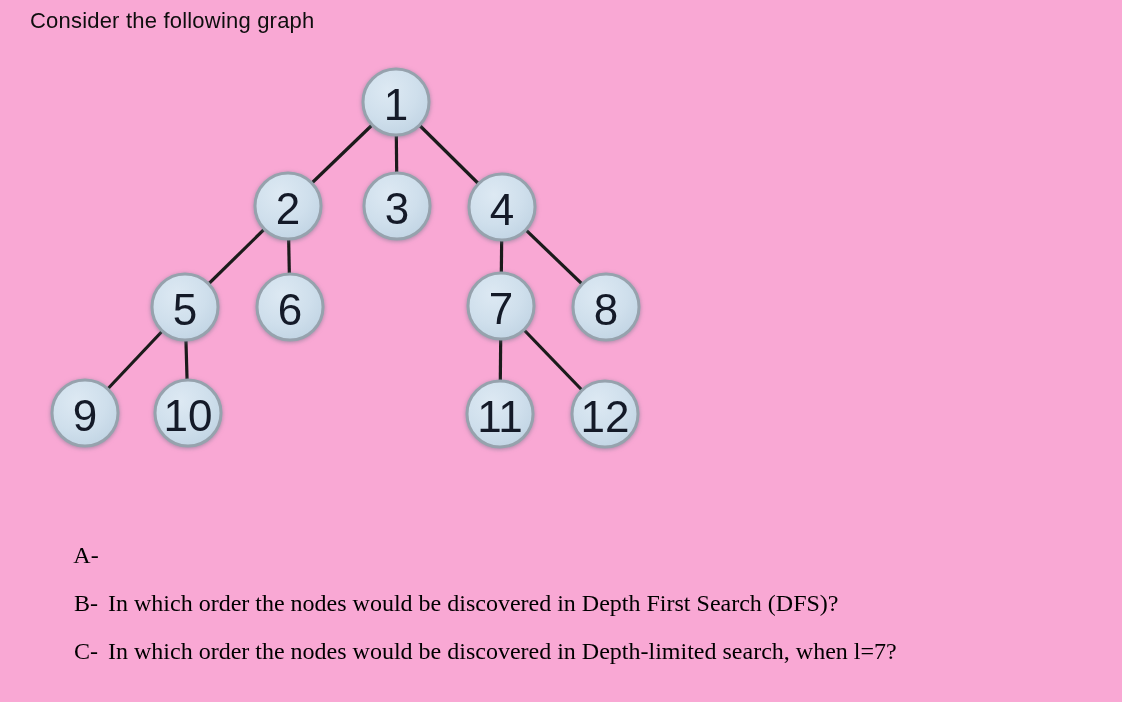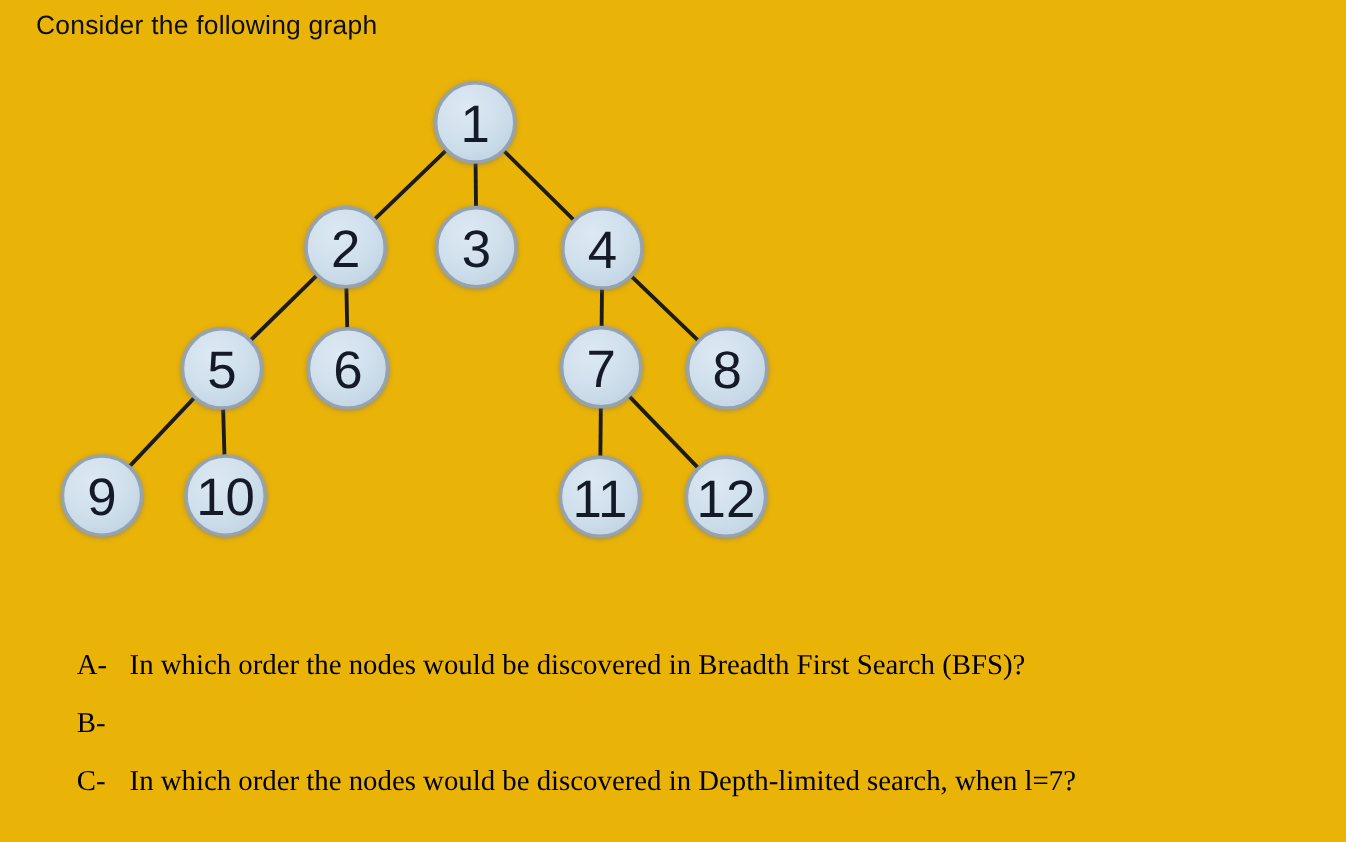--- a/index.html
+++ b/index.html
@@ -1,22 +1,23 @@
 <!DOCTYPE html>
 <html><head>
 <meta charset="utf-8">
 <style>
   html, body { margin: 0; padding: 0; background: #ffffff; }
   .page {
     position: relative;
     width: 1122px;
     height: 702px;
-    background: #eab308;
+    background: #f9a8d4;
     overflow: hidden;
     font-family: "Liberation Sans", sans-serif;
+    text-align: center;
   }
   .title {
     position: absolute;
     left: 30px;
     top: 8px;
     font-size: 22px;
     color: #0e0e0e;
     letter-spacing: 0.2px;
   }
   #graph-svg {
@@ -114,24 +115,24 @@
       </g>
       <g>
         <circle cx="605" cy="414" r="33" fill="url(#nodeGrad)" stroke="#96a2ad" stroke-width="3" class="node-circle"></circle>
         <text x="605" y="416" text-anchor="middle" dominant-baseline="central" fill="#141a28" class="node-label">12</text>
       </g>
     </svg>
 
   <div class="questions">
     <div class="q-row">
       <span class="q-label">A-</span>
-      <span class="q-text">In which order the nodes would be discovered in Breadth First Search (BFS)?</span>
     </div>
     <div class="q-row">
       <span class="q-label">B-</span>
+      <span class="q-text">In which order the nodes would be discovered in Depth First Search (DFS)?</span>
     </div>
     <div class="q-row">
       <span class="q-label">C-</span>
       <span class="q-text">In which order the nodes would be discovered in Depth-limited search, when l=7?</span>
     </div>
   </div>
 
 </div>
 
 </body></html>

